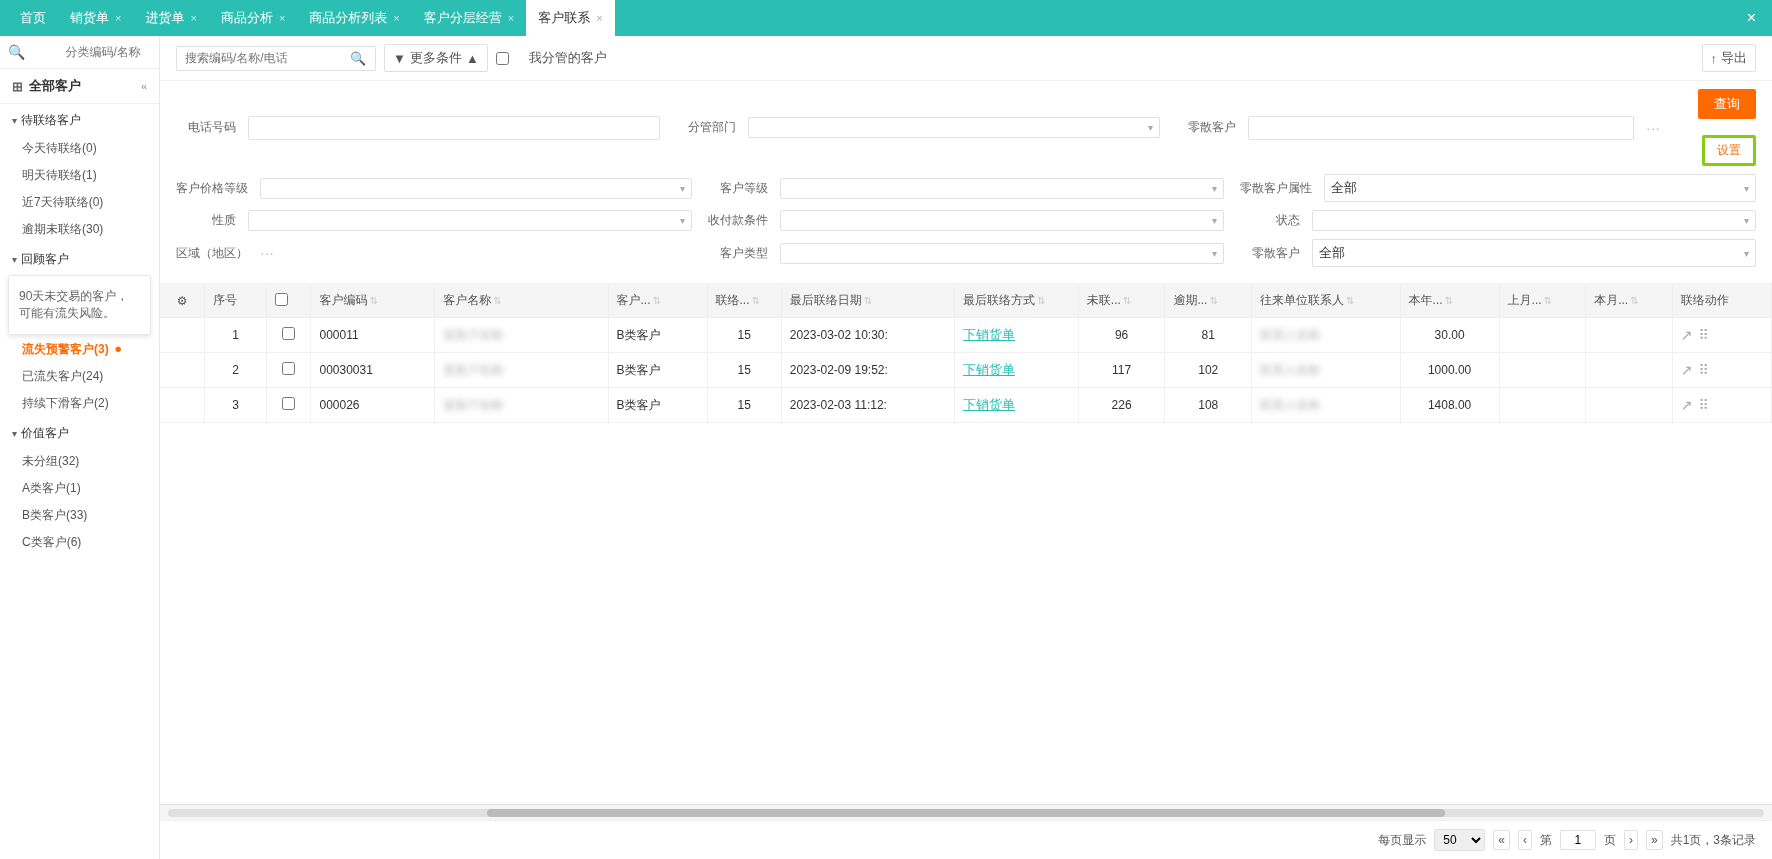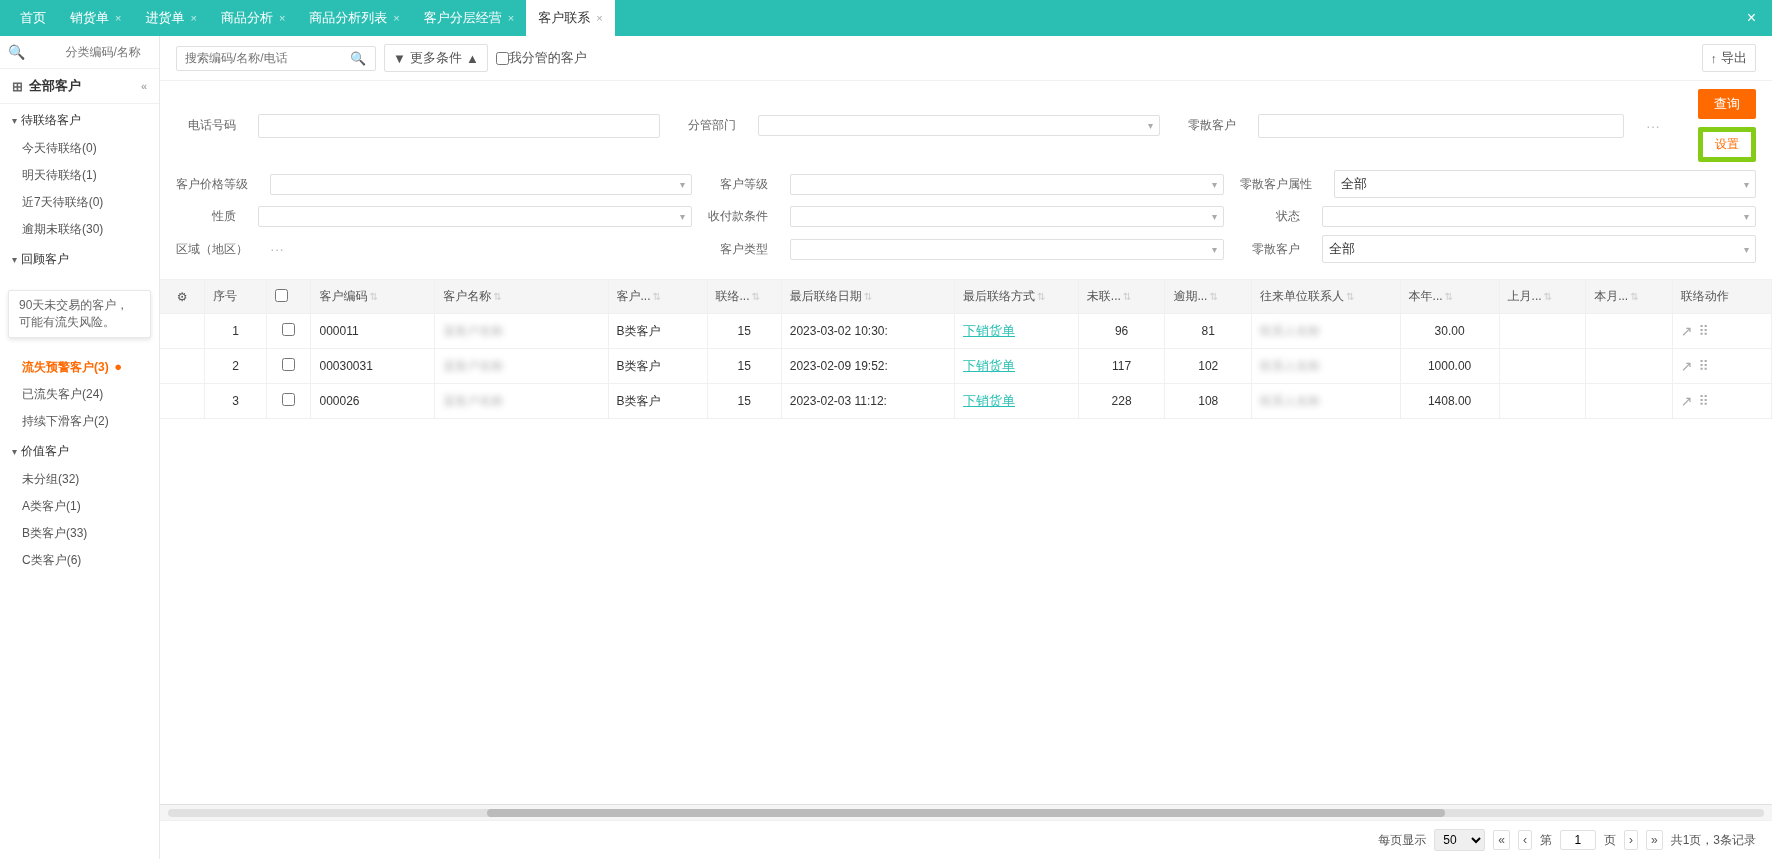--- a/index.html
+++ b/index.html
@@ -49,22 +49,22 @@
     }
     .sidebar-group-title .arrow { margin-right: 4px; color: #666; font-size: 10px; }
     .sidebar-item {
       padding: 5px 12px 5px 22px; color: #555; cursor: pointer; font-size: 12px;
       white-space: nowrap; overflow: hidden; text-overflow: ellipsis;
     }
     .sidebar-item.active { color: #ff6a00; font-weight: bold; }
     .sidebar-item .orange-dot { color: #ff6a00; margin-left: 2px; }
 
     .tooltip-box {
-      background: #fff; border: 1px solid #e8e8e8; padding: 6px 10px;
-      font-size: 12px; color: #666; margin: 16px 8px; border-radius: 2px;
+      background: #fff; border: 1px solid #e8e8e8; padding: 12px 10px;
+      font-size: 12px; color: #666; margin: 1px 8px; border-radius: 2px;
       box-shadow: 0 2px 4px rgba(0,0,0,0.1);
     }
 
     
     .content-area { flex: 1; display: flex; flex-direction: column; overflow: hidden; background: #fff; }
 
     
     .filter-bar {
       display: flex; align-items: center; padding: 8px 16px; border-bottom: 1px solid #f0f0f0;
       background: #fff; gap: 8px;
@@ -72,57 +72,57 @@
     .search-input-wrap {
       display: flex; align-items: flex-start; border: 1px solid #e0e0e0; border-radius: 2px;
       padding: 4px 8px; width: 200px;
     }
     .search-input-wrap input { border: none; outline: none; font-size: 12px; width: 100%; }
     .search-input-wrap .s-icon { color: #ff6a00; margin-left: 4px; cursor: pointer; }
     .filter-more {
       display: flex; align-items: center; color: #555; cursor: pointer; gap: 4px;
       border: 1px solid #e0e0e0; border-radius: 2px; padding: 4px 8px; font-size: 12px;
     }
-    .filter-checkbox { display: flex; align-items: center; gap: 0; color: #555; font-size: 12px; cursor: pointer; }
+    .filter-checkbox { display: flex; align-items: center; gap: 20px; color: #555; font-size: 12px; cursor: pointer; }
     .filter-checkbox input[type=checkbox] { cursor: pointer; }
     .export-btn {
       margin-left: auto; display: flex; align-items: center; gap: 4px;
       color: #555; font-size: 12px; cursor: pointer; border: 1px solid #e0e0e0;
       border-radius: 2px; padding: 4px 8px;
     }
 
     
     .adv-filter {
       background: #fff; border-bottom: 1px solid #f0f0f0; padding: 8px 16px;
     }
     .adv-filter-row {
       display: flex; align-items: center; gap: 16px; margin-bottom: 8px;
     }
     .adv-field {
-      display: flex; align-items: center; flex: 1; gap: 22px;
+      display: flex; align-items: center; flex: 1; gap: 12px;
     }
     .adv-label { color: #666; font-size: 12px; white-space: nowrap; min-width: 60px; text-align: right; }
     .adv-input {
       flex: 1; border: 1px solid #e0e0e0; border-radius: 2px; padding: 4px 6px;
       font-size: 12px; outline: none; color: #333;
     }
     .adv-select {
       flex: 1; border: 1px solid #e0e0e0; border-radius: 2px; padding: 4px 6px;
       font-size: 12px; outline: none; color: #333; display: flex; align-items: center;
       justify-content: space-between; cursor: pointer; background: #fff;
     }
     .adv-select .down-arrow { color: #aaa; font-size: 10px; }
     .adv-dots { color: #bbb; font-size: 14px; cursor: pointer; }
     .query-btn {
       background: #ff6a00; color: #fff; border: none; border-radius: 2px;
       padding: 6px 16px; font-size: 13px; cursor: pointer;
     }
     .setting-btn {
-      background: #fff; color: #ff6a00; border: 5px solid #84cc16; border-radius: 2px;
-      padding: 4px 12px; font-size: 12px; cursor: pointer; margin-top: 4px;
+      background: #fff; color: #ff6a00; border: 3px solid #84cc16; border-radius: 2px;
+      padding: 4px 12px; font-size: 12px; cursor: pointer; margin-top: 12px;
     }
     .query-setting-col {
       display: flex; flex-direction: column; align-items: flex-end; gap: 4px;
       min-width: 80px;
     }
     
     .table-wrap { flex: 1; overflow: auto; }
     table { width: 100%; border-collapse: collapse; table-layout: fixed; }
     thead tr { background: #f5f5f5; }
     th, td {
@@ -394,21 +394,21 @@
             <tr>
               <td class="center"></td>
               <td class="center">3</td>
               <td class="center"><input type="checkbox" style=""></td>
               <td>000026</td>
               <td class="blurred">某客户名称</td>
               <td>B类客户</td>
               <td class="center">15</td>
               <td>2023-02-03 11:12:</td>
               <td><span class="link-text">下销货单</span></td>
-              <td class="center">228</td>
+              <td class="center">226</td>
               <td class="center">108</td>
               <td class="blurred">联系人名称</td>
               <td class="center">1408.00</td>
               <td></td>
               <td></td>
               <td>
                 <div class="action-icons">
                   <span class="action-icon">↗</span>
                   <span class="action-icon">⠿</span>
                 </div>

